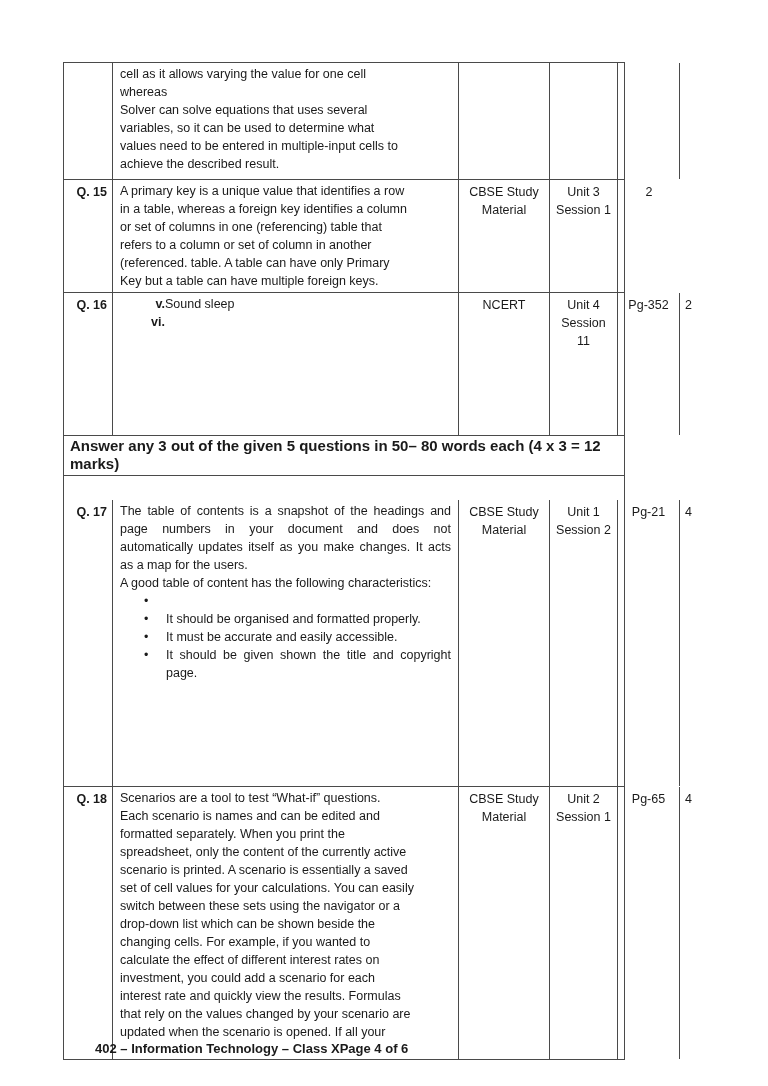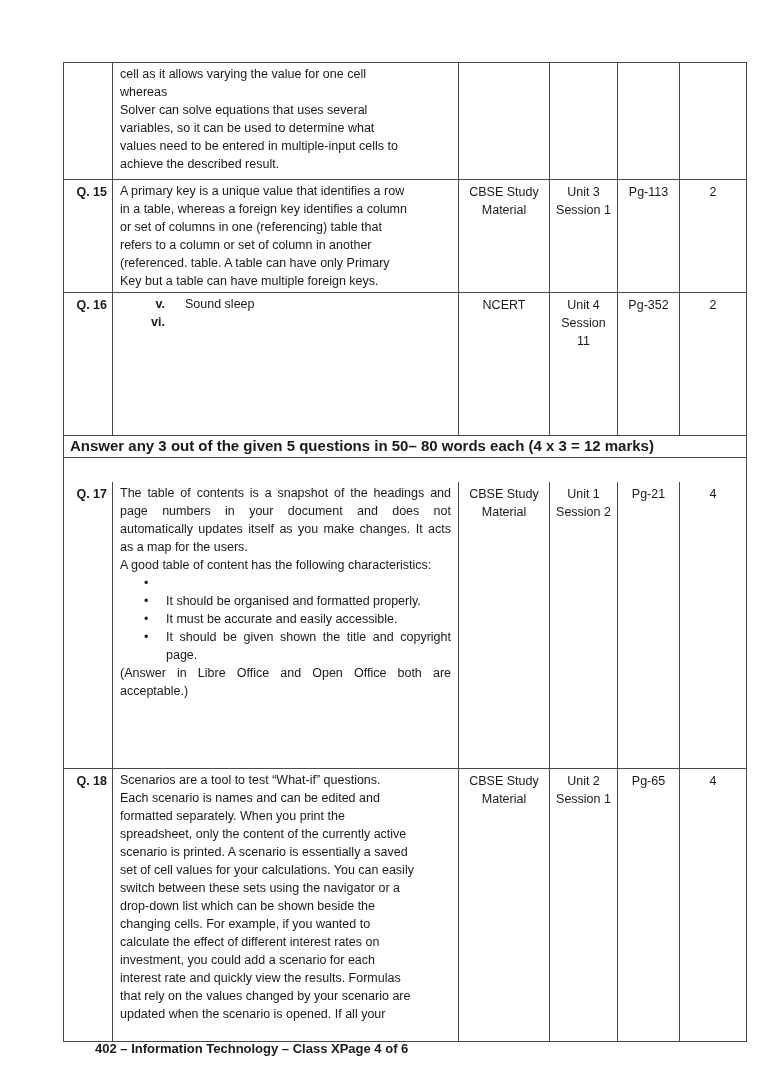--- a/index.html
+++ b/index.html
@@ -11,21 +11,21 @@
     margin: 0 auto;
     background: #ffffff;
     font-family: "Liberation Sans", sans-serif;
     color: #1a1a1a;
     overflow: hidden;
   }
   .doc-table {
     position: absolute;
     left: 63px;
     top: 62px;
-    width: 684px;
+    width: 562px;
     border: 1px solid #4a4a4a;
     background: #fff;
   }
   .trow {
     display: grid;
     grid-template-columns: 49px 346px 91px 68px 62px 1fr;
     border-bottom: 1px solid #4a4a4a;
   }
   .trow:last-child { border-bottom: none; }
   .c {
@@ -46,21 +46,21 @@
     line-height: 18px;
     padding: 1px 6px 2px 6px;
   }
   .justify { text-align: justify; }
   .bullets { margin: 0; padding: 0; list-style: none; }
   .bullets li { display: flex; padding-left: 24px; }
   .dot { width: 22px; flex: 0 0 22px; }
   .btext { flex: 1; text-align: justify; }
   .rlist { padding-left: 0; }
   .rlabel { display: inline-block; width: 45px; text-align: right; font-weight: bold; }
-  .rtext { margin-left: 20px; }
+  .rtext { margin-left: 0; }
   .footer {
     position: absolute;
     left: 95px;
     right: 54px;
     top: 1041px;
     display: flex;
     font-weight: bold;
     font-size: 13px;
   }
   
@@ -96,21 +96,20 @@
       <div class="c answer preline">A primary key is a unique value that identifies a row
 in a table, whereas a foreign key identifies a column
 or set of columns in one (referencing) table that
 refers to a column or set of column in another
 (referenced. table. A table can have only Primary
 Key but a table can have multiple foreign keys.</div>
       <div class="c ctr">CBSE Study
 Material</div>
       <div class="c ctr">Unit 3
 Session 1</div>
-      <div class="c ctr">Pg-113</div>
       <div class="c ctr">2</div>
     </div>
 
     <div class="trow r2">
       <div class="c qno">Q. 16</div>
       <div class="c answer">
         <div class="rlist">
           <span class="rlabel">v.</span><span class="rtext">Sound sleep</span>
         </div>
         <div class="rlist">
@@ -142,21 +141,20 @@
           </li>
           <li>
             <span class="dot">•</span>
             <span class="btext">It must be accurate and easily accessible.</span>
           </li>
           <li>
             <span class="dot">•</span>
             <span class="btext">It should be given shown the title and copyright page.</span>
           </li>
         </ul>
-        <div class="justify">(Answer in Libre Office and Open Office both are acceptable.)</div>
       </div>
       <div class="c ctr">CBSE Study
 Material</div>
       <div class="c ctr">Unit 1
 Session 2</div>
       <div class="c ctr">Pg-21</div>
       <div class="c ctr">4</div>
     </div>
 
     <div class="trow r4">

